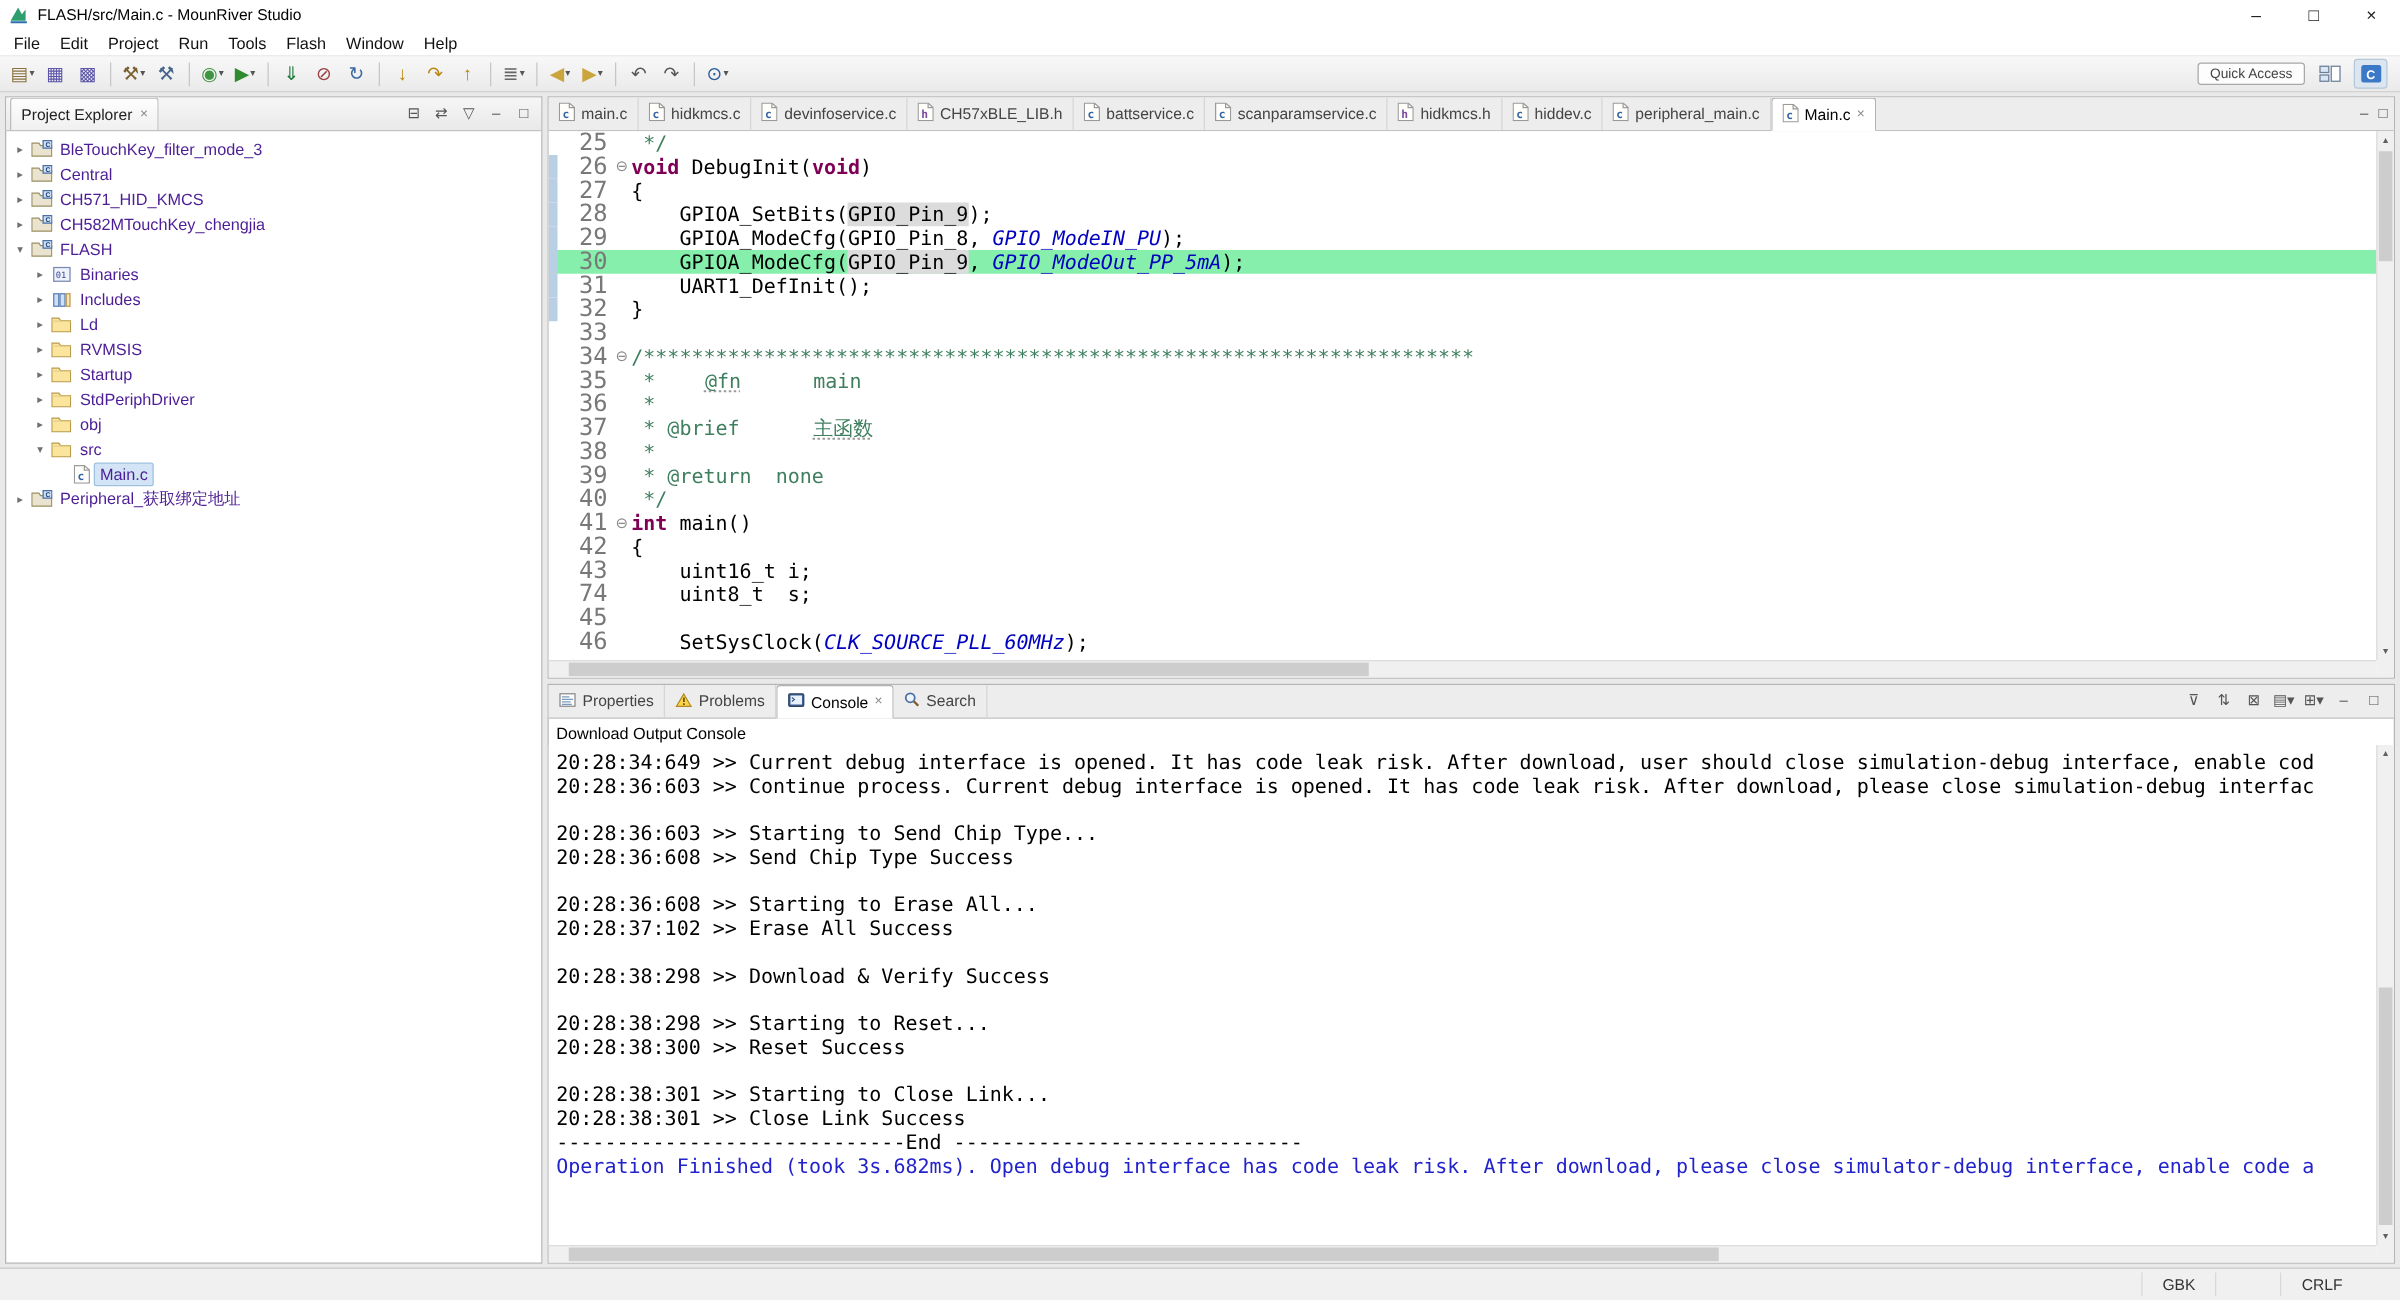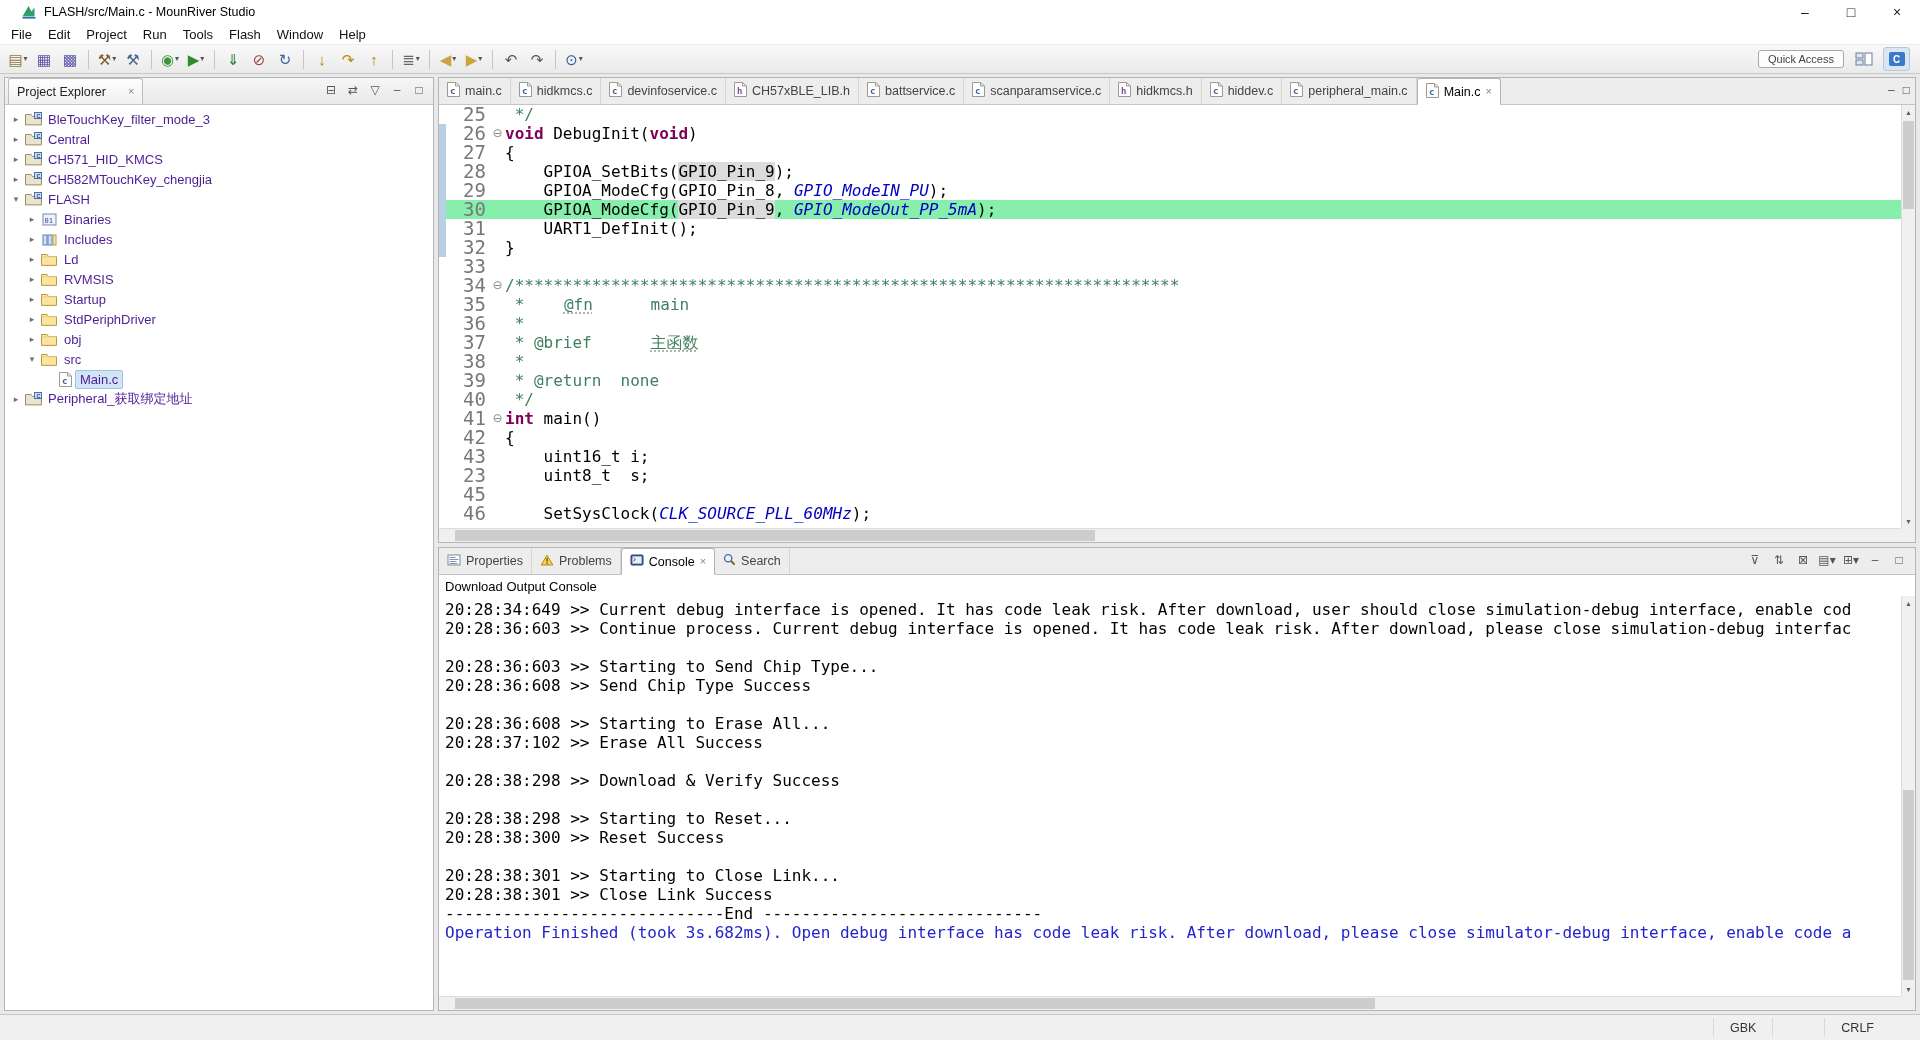--- a/index.html
+++ b/index.html
@@ -1,20 +1,20 @@
 <!DOCTYPE html>
 <html><head>
 <meta charset="utf-8">
 <style>
   *{margin:0;padding:0;box-sizing:border-box;}
   html,body{width:1920px;height:1040px;overflow:hidden;}
   body{font-family:"Liberation Sans","DejaVu Sans",sans-serif;font-size:13px;color:#1a1a1a;background:#f0f0f0;position:relative;}
 
   
-  .titlebar{height:24px;background:#fff;display:flex;align-items:center;padding-left:21px;}
+  .titlebar{height:24px;background:#fff;display:flex;align-items:center;padding-left:7px;}
   .app-icon{display:flex;align-items:center;}
   .title-text{font-size:12.5px;margin-left:7px;color:#000;}
   .win-controls{margin-left:auto;display:flex;height:100%;}
   .win-btn{width:46px;display:flex;align-items:center;justify-content:center;font-size:14px;color:#222;}
 
   
   .menubar{height:20px;background:#fff;display:flex;align-items:center;padding-left:3px;}
   .menu-item{padding:2px 8px;font-size:13px;color:#111;}
 
   
@@ -27,21 +27,21 @@
   .quick-access{border:1px solid #a8a8a8;border-radius:3px;background:#fdfdfd;padding:2px 9px;font-size:11px;color:#444;white-space:nowrap;}
   .persp{width:27px;height:24px;display:flex;align-items:center;justify-content:center;border-radius:3px;}
   .persp.active{background:#dce6f0;border:1px solid #b5c8da;}
 
   
   .main{position:absolute;top:74px;bottom:26px;left:0;right:0;background:#e9e9e9;}
 
   
   .left-panel{position:absolute;left:4px;top:3px;width:430px;bottom:3px;background:#fff;border:1px solid #b5b5b5;overflow:hidden;}
   .view-header{height:27px;background:linear-gradient(#f6f6f6,#e9e9e9);border-bottom:1px solid #c3c3c3;display:flex;align-items:flex-end;}
-  .view-tab{display:flex;align-items:center;gap:22px;background:linear-gradient(#fefefe,#f0f0f0);border:1px solid #bdbdbd;border-bottom:none;border-radius:3px 3px 0 0;padding:0 8px;margin-left:3px;font-size:12.5px;height:26px;color:#222;}
+  .view-tab{display:flex;align-items:center;gap:6px;background:linear-gradient(#fefefe,#f0f0f0);border:1px solid #bdbdbd;border-bottom:none;border-radius:3px 3px 0 0;padding:0 8px;margin-left:3px;font-size:12.5px;height:26px;color:#222;}
   .tab-close{color:#888;font-size:11px;line-height:1;}
   .view-toolbar{margin-left:auto;display:flex;align-items:center;gap:2px;padding:0 4px 5px 0;}
   .vtb-btn{width:20px;height:18px;display:flex;align-items:center;justify-content:center;color:#555;font-size:12px;line-height:1;}
   .tree{padding-top:4px;overflow:hidden;}
   .tree-row{height:20px;display:flex;align-items:center;white-space:nowrap;}
   .tree-arrow{width:14px;font-size:9px;color:#707070;text-align:center;flex:none;}
   .tree-icon{width:20px;display:flex;justify-content:center;align-items:center;flex:none;}
   .tree-label{font-size:13px;padding:1px 4px;color:#4c1d95;border:1px solid transparent;}
   .tree-row.selected .tree-label{background:#d2e4f5;border:1px solid #9ec1e0;border-radius:2px;}
 
@@ -598,21 +598,21 @@
               <span class="lcontent"><span class="seg-plain">{</span></span>
             </div>
             <div class="code-line">
               <span class="rangecol"></span>
               <span class="lnum">43</span>
               <span class="foldcol"></span>
               <span class="lcontent"><span class="seg-plain">    uint16_t i;</span></span>
             </div>
             <div class="code-line">
               <span class="rangecol"></span>
-              <span class="lnum">23</span>
+              <span class="lnum">74</span>
               <span class="foldcol"></span>
               <span class="lcontent"><span class="seg-plain">    uint8_t  s;</span></span>
             </div>
             <div class="code-line">
               <span class="rangecol"></span>
               <span class="lnum">45</span>
               <span class="foldcol"></span>
               <span class="lcontent"></span>
             </div>
             <div class="code-line">

